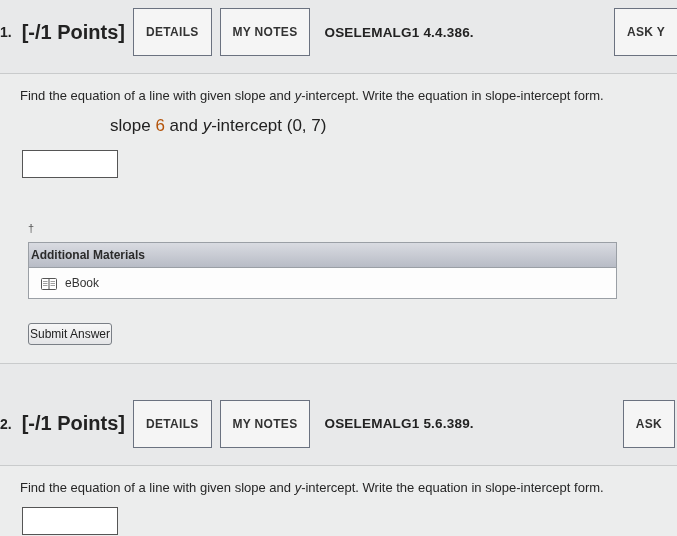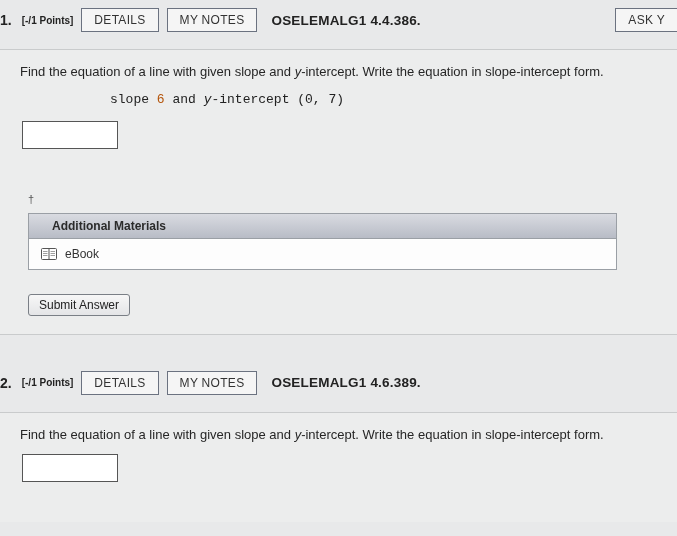--- a/index.html
+++ b/index.html
@@ -19,28 +19,28 @@
     gap: 8px;
     padding: 8px 4px 8px 0;
   }
   .q-number {
     font-weight: bold;
     font-size: 14px;
     margin-right: 2px;
   }
   .q-points {
     font-weight: bold;
-    font-size: 10px;
+    font-size: 20px;
   }
   .btn-outline {
     border: 1.5px solid #6b7280;
     background: #f5f5f5;
-    padding: 4px 12px;
+    padding: 16px 12px;
     font-size: 12px;
-    font-weight: normal;
+    font-weight: bold;
     color: #333;
     cursor: pointer;
     letter-spacing: 0.3px;
   }
   .assign-ref {
     font-weight: bold;
     font-size: 13.5px;
     margin-left: 6px;
     letter-spacing: 0.2px;
   }
@@ -58,23 +58,22 @@
   }
   .prompt {
     font-size: 13px;
     line-height: 1.5;
     margin-bottom: 10px;
     color: #262626;
   }
   .prompt .ital { font-style: italic; }
   .given {
     margin-left: 90px;
-    font-size: 13px;
+    font-size: 17px;
     margin-bottom: 14px;
-    font-family: Liberation Mono, monospace;
   }
   .given .slope-val { color: #b45309; font-weight: normal; }
   .given .ital { font-style: italic; }
   .answer-input {
     width: 96px;
     height: 28px;
     border: 1px solid #555;
     background: #fff;
     margin-left: 2px;
   }
@@ -84,47 +83,47 @@
     margin: 44px 0 8px 8px;
     display: block;
   }
   .materials-box {
     border: 1px solid #9a9fa5;
     margin: 0 40px 0 8px;
   }
   .materials-head {
     background: linear-gradient(#d9dbe1, #b8bcc6);
     border-bottom: 1px solid #9a9fa5;
-    padding: 5px 23px;
+    padding: 5px 2px;
     font-weight: bold;
     font-size: 12px;
     color: #2b2b2b;
   }
   .materials-row {
     background: #fdfdfd;
     padding: 8px 12px;
     display: flex;
-    align-items: center;
+    align-items: flex-end;
     gap: 8px;
     font-size: 12px;
     color: #333;
     cursor: pointer;
   }
   .ebook-icon {
     width: 16px; height: 12px;
     display: inline-block;
   }
   .submit-row {
     margin: 24px 0 0 8px;
   }
   .submit-btn {
     background: linear-gradient(#f7f7f7,#e4e5e7);
     border: 1px solid #7a7f86;
     border-radius: 3px;
-    padding: 3px 10px;
+    padding: 3px 1px;
     font-size: 12px;
     cursor: pointer;
     color: #222;
   }
   .divider-space {
     height: 28px;
     background: #e8e9ea;
   }
   .q2-header { padding-left: 0; }
 </style>
@@ -175,21 +174,22 @@
   </div>
 </div>
 
 <div class="divider-space"></div>
 
 <div class="q-header q2-header" style="position:relative;">
   <span class="q-number">2.</span>
   <span class="q-points">[-/1 Points]</span>
   <button class="btn-outline">DETAILS</button>
   <button class="btn-outline">MY NOTES</button>
-  <span class="assign-ref">OSELEMALG1 4.6.389.</span>
+  <span class="assign-ref">OSELEMALG1 5.6.389.</span>
+  <button class="btn-outline ask-right" style="right:2px;">ASK</button>
 </div>
 
 <div class="q-body" style="border-bottom:none; padding-bottom:40px;">
   <div class="prompt">
     <span>Find the equation of a line with given slope and </span><span class="ital">y</span><span>-intercept. Write the equation in slope-intercept form.</span>
   </div>
   <input type="text" class="answer-input" style="">
 </div>
 
 </body></html>

